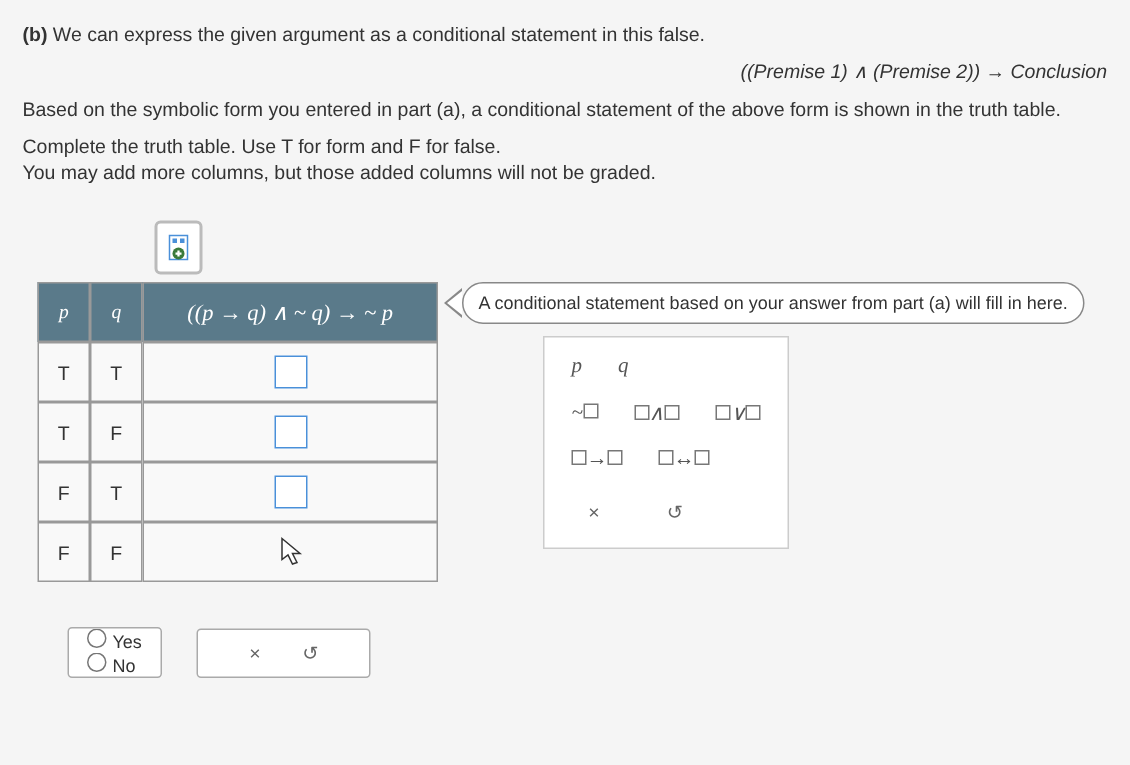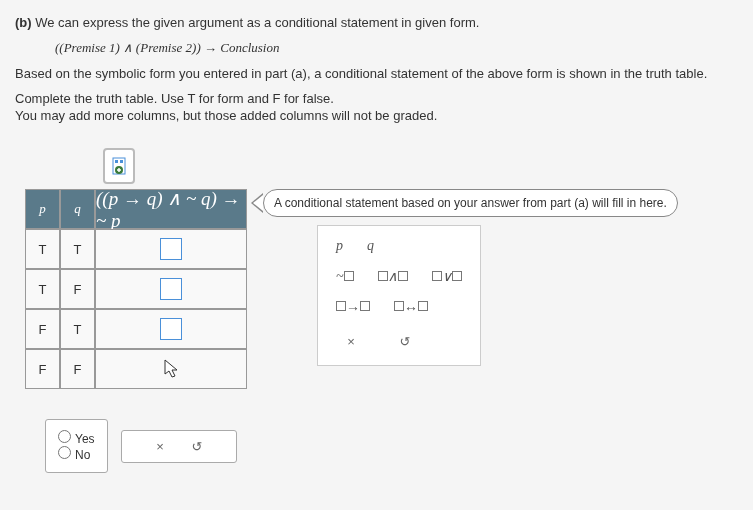--- a/index.html
+++ b/index.html
@@ -6,21 +6,21 @@
     body {
       font-family: Arial, sans-serif;
       background: #f5f5f5;
       padding: 15px;
       font-size: 13px;
       color: #333;
       width: 753px;
     }
     .part-label { font-weight: bold; margin-bottom: 8px; }
     .indent { margin-left: 40px; margin-bottom: 10px; }
-    .formula { font-family: Liberation Serif, serif; font-style: italic; }
+    .formula { font-family: Liberation Sans, sans-serif; font-style: italic; text-align: right; }
     .text-line { margin-bottom: 10px; }
     
     .add-col-btn {
       display: inline-block;
       width: 32px; height: 36px;
       border: 2px solid #bbb;
       border-radius: 4px;
       background: #fff;
       margin-left: 88px;
       margin-top: 15px;
@@ -35,21 +35,21 @@
     .cell {
       border: 1px solid #999;
       display: flex;
       align-items: center;
       justify-content: center;
       background: #f9f9f9;
       height: 40px;
     }
     .cell.header { background: #5a7a8a; color: #fff; font-style: italic; font-family: 'Times New Roman', serif; }
     .cell.pq { width: 35px; }
-    .cell.wide { width: 152px; font-size: 19px; }
+    .cell.wide { width: 197px; font-size: 15px; }
     .small-input {
       width: 22px; height: 22px;
       border: 1px solid #4a90d9;
       background: #fff;
     }
     .cursor-icon { position: relative; }
     
     .callout {
       display: flex;
       align-items: center;
@@ -94,22 +94,22 @@
       cursor: pointer;
       color: #666;
     }
     .sq { display: inline-block; width: 10px; height: 10px; border: 1px solid #777; }
     
     .part-c { margin-top: 30px; }
     .yn-box {
       display: inline-block;
       border: 1px solid #aaa;
       border-radius: 3px;
-      padding: 10px 12px;
-      margin-right: 10px;
+      padding: 0 12px;
+      margin-right: 20px;
       background: #fff;
       vertical-align: middle;
     }
     .yn-box label { display: block; font-size: 12px; cursor: pointer; }
     .yn-box input { margin-right: 4px; }
     .action-box {
       display: inline-block;
       border: 1px solid #aaa;
       border-radius: 3px;
       padding: 8px 22px;
@@ -120,21 +120,21 @@
     
     .main-flex { display: flex; align-items: flex-start; }
   </style>
 </head>
 <body>
 
 
 
 <div class="text-line">
   <span class="part-label">(b)</span>
-  <span>We can express the given argument as a conditional statement in given form.</span>
+  <span>We can express the given argument as a conditional statement in this false.</span>
 </div>
 <div class="indent formula">((Premise 1) ∧ (Premise 2)) → Conclusion</div>
 <div class="text-line">Based on the symbolic form you entered in part (a), a conditional statement of the above form is shown in the truth table.</div>
 <div class="text-line">Complete the truth table. Use T for form and F for false.</div>
 <div class="text-line" style="margin-top:-8px">You may add more columns, but those added columns will not be graded.</div>
 
 <div class="add-col-btn">
   <svg width="16" height="20" viewBox="0 0 16 20">
     <rect x="2" y="2" width="12" height="16" fill="none" stroke="#4a90d9" stroke-width="1"></rect>
     <rect x="4" y="4" width="3" height="3" fill="#4a90d9"></rect>

